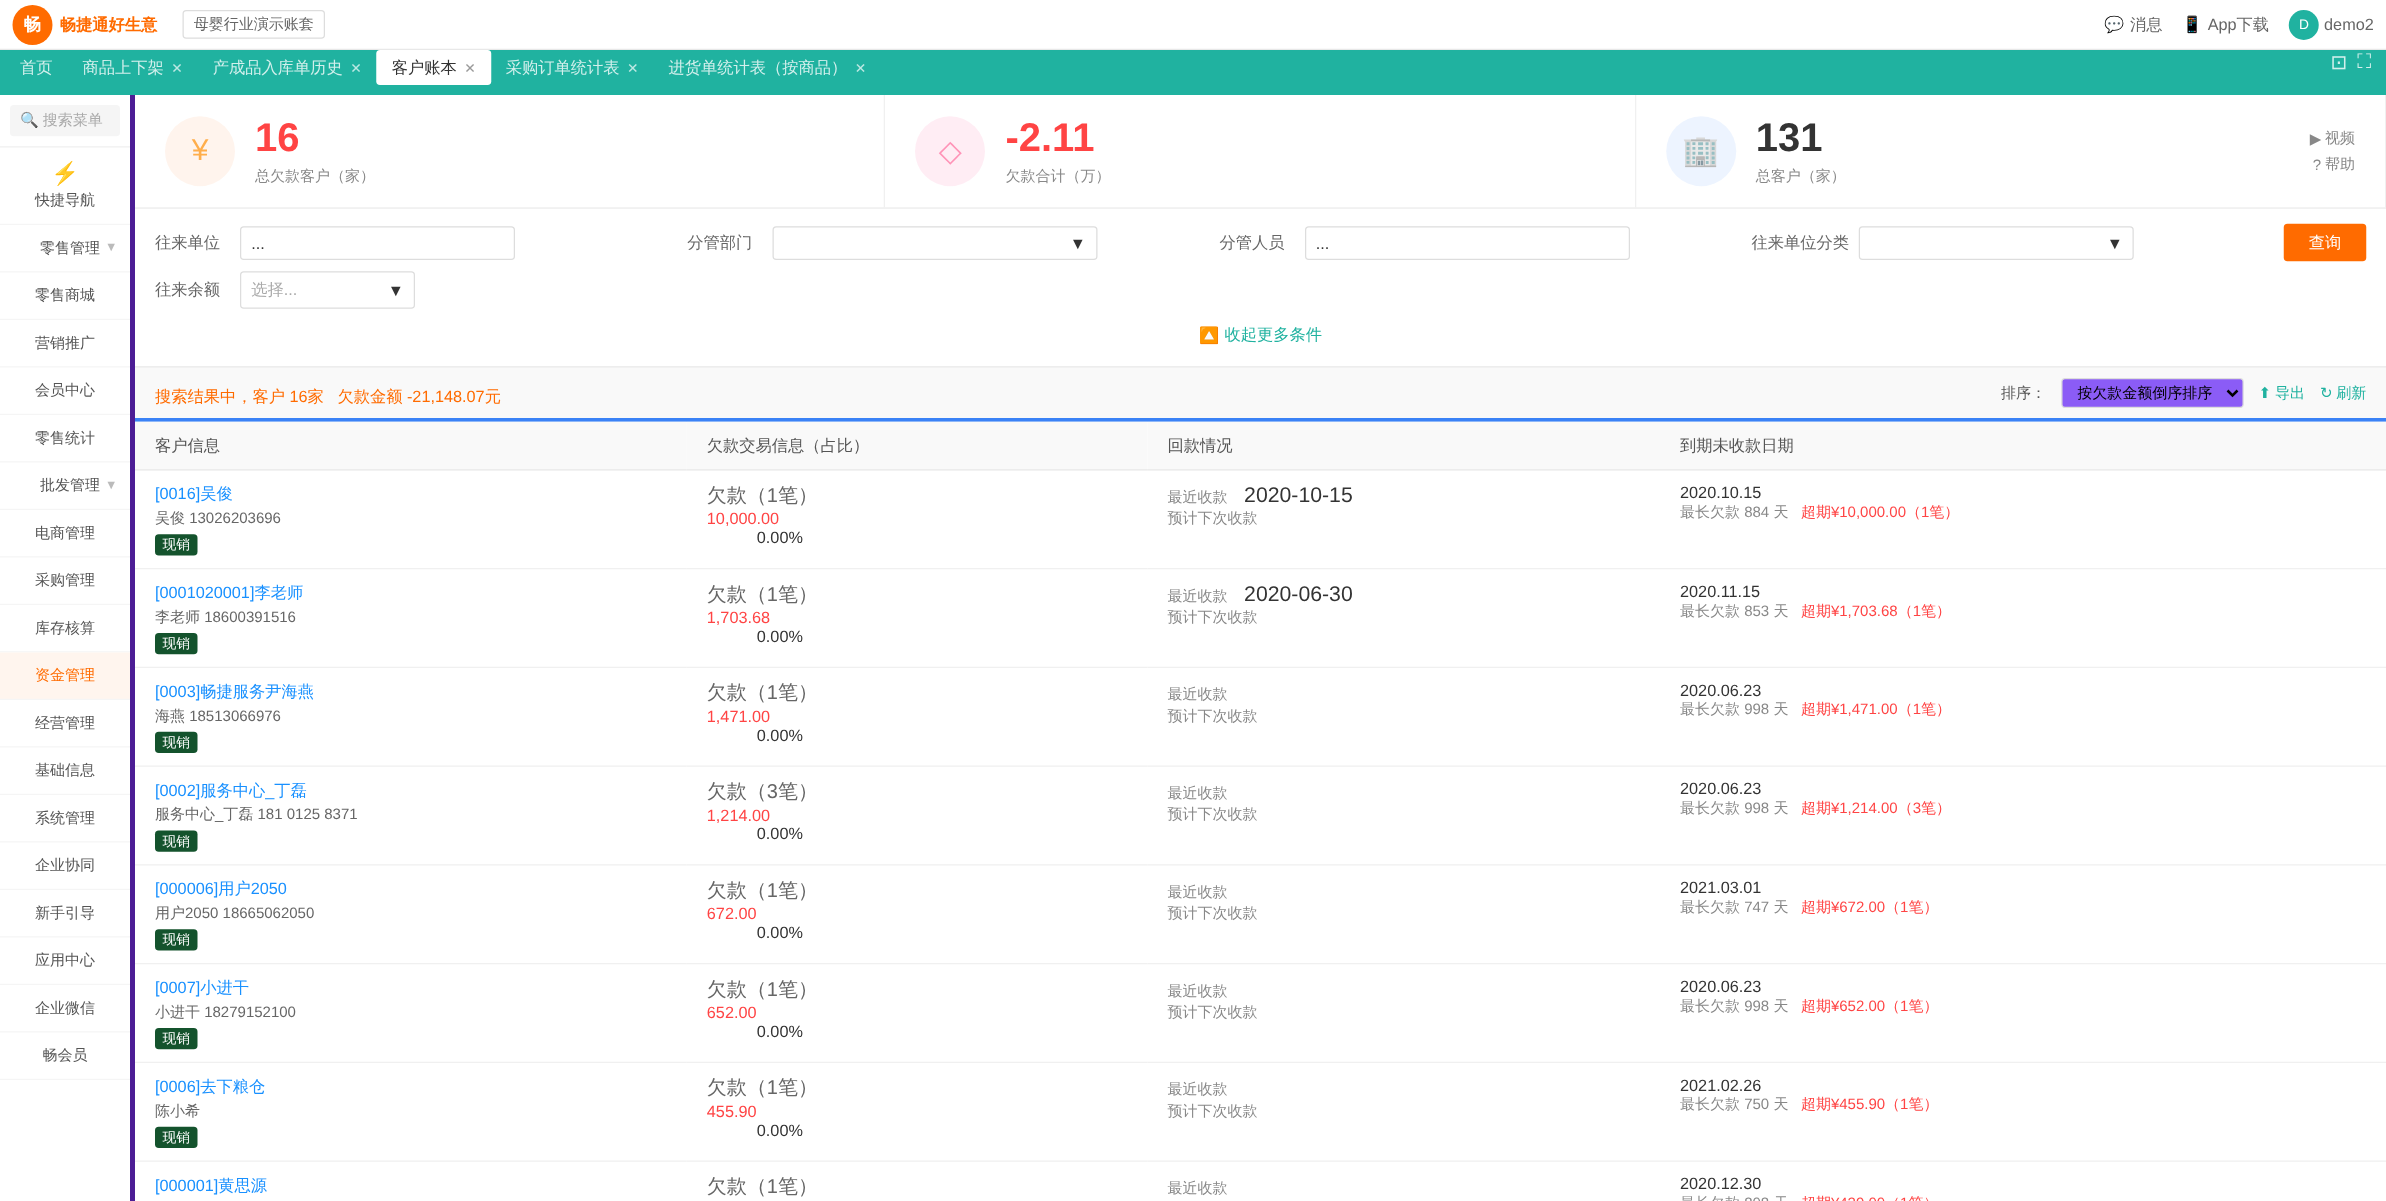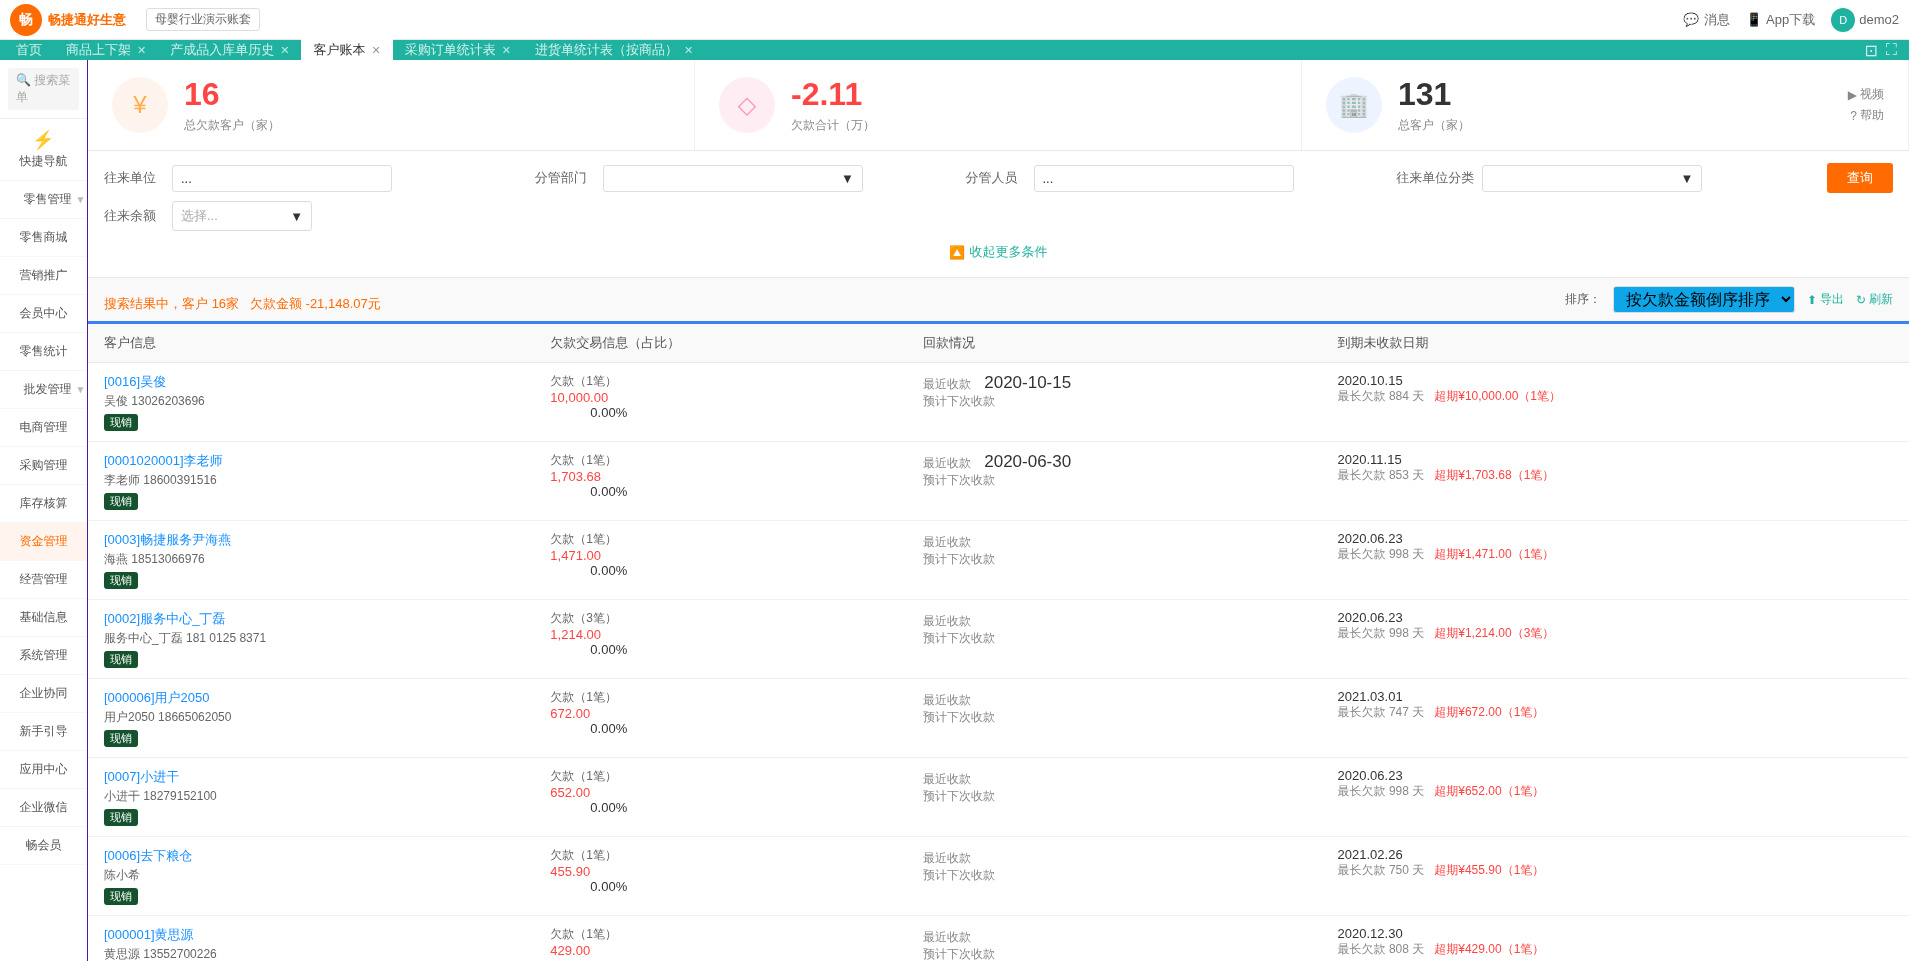--- a/index.html
+++ b/index.html
@@ -2,33 +2,33 @@
 <html><head>
   <meta charset="utf-8">
   <style>
     * { box-sizing: border-box; margin: 0; padding: 0; font-family: 'Microsoft YaHei', Arial, sans-serif; }
     body { background: #f5f5f5; font-size: 13px; color: #333; overflow: hidden; height: 961px; }
 
     
     .app-container { display: flex; flex-direction: column; height: 961px; }
     .top-bar { display: flex; align-items: center; background: #fff; height: 40px; padding: 0 10px; border-bottom: 1px solid #e8e8e8; flex-shrink: 0; }
     .main-wrapper { display: flex; flex: 1; overflow: hidden; }
-    .sidebar { width: 88px; background: #fff; border-right: 1px solid #4c1d95; flex-shrink: 0; overflow-y: auto; }
+    .sidebar { width: 108px; background: #fff; border-right: 4px solid #4c1d95; flex-shrink: 0; overflow-y: auto; }
     .content-area { flex: 1; display: flex; flex-direction: column; overflow: hidden; }
 
     
     .app-logo { display: flex; align-items: center; gap: 6px; margin-right: 20px; }
     .logo-icon { width: 32px; height: 32px; background: #ff6b00; border-radius: 50%; display: flex; align-items: center; justify-content: center; color: #fff; font-size: 14px; font-weight: bold; }
     .logo-text { color: #ff6b00; font-size: 13px; font-weight: bold; }
     .app-name { font-size: 12px; color: #666; border: 1px solid #ddd; padding: 2px 8px; border-radius: 3px; }
     .top-bar-right { margin-left: auto; display: flex; align-items: center; gap: 16px; color: #666; font-size: 13px; }
     .top-bar-right .icon-btn { display: flex; align-items: center; gap: 4px; cursor: pointer; }
 
     
-    .tab-bar { background: #20b2a0; display: flex; align-items: center; height: 20px; flex-shrink: 0; padding: 0 4px; }
+    .tab-bar { background: #20b2a0; display: flex; height: 36px; flex-shrink: 0; padding: 0 4px; }
     .tab-item { display: flex; align-items: center; padding: 0 12px; height: 28px; color: rgba(255,255,255,0.8); font-size: 13px; cursor: pointer; border-radius: 3px; gap: 6px; white-space: nowrap; }
     .tab-item.active { background: #fff; color: #333; }
     .tab-item .tab-close { color: rgba(255,255,255,0.7); font-size: 11px; cursor: pointer; }
     .tab-item.active .tab-close { color: #999; }
     .tab-bar-actions { margin-left: auto; display: flex; gap: 8px; color: rgba(255,255,255,0.8); font-size: 16px; cursor: pointer; padding-right: 8px; }
     .sidebar-item { padding: 10px 0; text-align: center; cursor: pointer; color: #555; font-size: 12px; border-bottom: 1px solid #f5f5f5; }
     .sidebar-item.active { color: #ff6b00; background: #fff5ee; }
     .sidebar-item .s-icon { font-size: 18px; display: block; margin-bottom: 2px; }
     .sidebar-item.has-arrow { display: flex; align-items: center; justify-content: center; gap: 4px; padding-left: 22px; }
 
@@ -53,33 +53,33 @@
     .filter-input { flex: 1; border: 1px solid #ddd; border-radius: 3px; padding: 5px 8px; font-size: 13px; display: flex; align-items: center; justify-content: space-between; cursor: pointer; background: #fff; min-width: 120px; max-width: 220px; }
     .filter-btn { background: #ff6b00; color: #fff; border: none; border-radius: 3px; padding: 6px 20px; font-size: 13px; cursor: pointer; }
     .filter-collapse { display: flex; align-items: center; justify-content: center; color: #20b2a0; font-size: 13px; cursor: pointer; gap: 4px; padding: 4px 0; }
 
     
     .table-area { flex: 1; overflow-y: auto; background: #fff; }
     .table-header-bar { display: flex; align-items: flex-end; justify-content: space-between; padding: 8px 16px; background: #f9f9f9; border-bottom: 3px solid #3b82f6; font-size: 13px; }
     .table-header-bar .result-info { color: #333; }
     .table-header-bar .result-info span { color: #ff6b00; }
     .table-header-bar .actions { display: flex; align-items: center; gap: 12px; color: #555; font-size: 12px; }
-    .table-header-bar .actions .sort-select { border: 1px solid #ddd; border-radius: 3px; padding: 3px 8px; background: #0ea5e9; font-size: 16px; }
+    .table-header-bar .actions .sort-select { border: 1px solid #ddd; border-radius: 3px; padding: 3px 8px; background: #8b5cf6; font-size: 12px; }
     .table-header-bar .actions .action-btn { display: flex; align-items: center; gap: 3px; cursor: pointer; color: #20b2a0; }
 
     table { width: 100%; border-collapse: collapse; }
     thead th { background: #f9f9f9; padding: 10px 16px; text-align: left; font-size: 13px; font-weight: 500; color: #555; border-bottom: 1px solid #e8e8e8; }
     tbody tr { border-bottom: 1px solid #f0f0f0; }
     tbody td { padding: 10px 16px; vertical-align: top; font-size: 13px; }
     .customer-name { color: #1890ff; cursor: pointer; font-size: 13px; }
     .customer-phone { color: #666; font-size: 12px; margin-top: 2px; }
     .tag { display: inline-block; padding: 1px 6px; border-radius: 3px; font-size: 11px; margin-top: 4px; }
     .tag.green { background: #14532d; color: #fff; }
     .amount-red { color: #ff4444; font-size: 13px; }
-    .amount-label { color: #666; font-size: 12px; }
+    .amount-label { color: #666; font-size: 16px; }
     .overdue-red { color: #ff4444; font-size: 12px; cursor: pointer; }
     .recent-label { color: #888; font-size: 12px; }
     .recent-date { color: #333; font-size: 17px; }
     .date-text { color: #333; font-size: 13px; }
     .overdue-days { color: #888; font-size: 12px; }
   </style>
 </head>
 <body>
 
 <div class="app-container">

